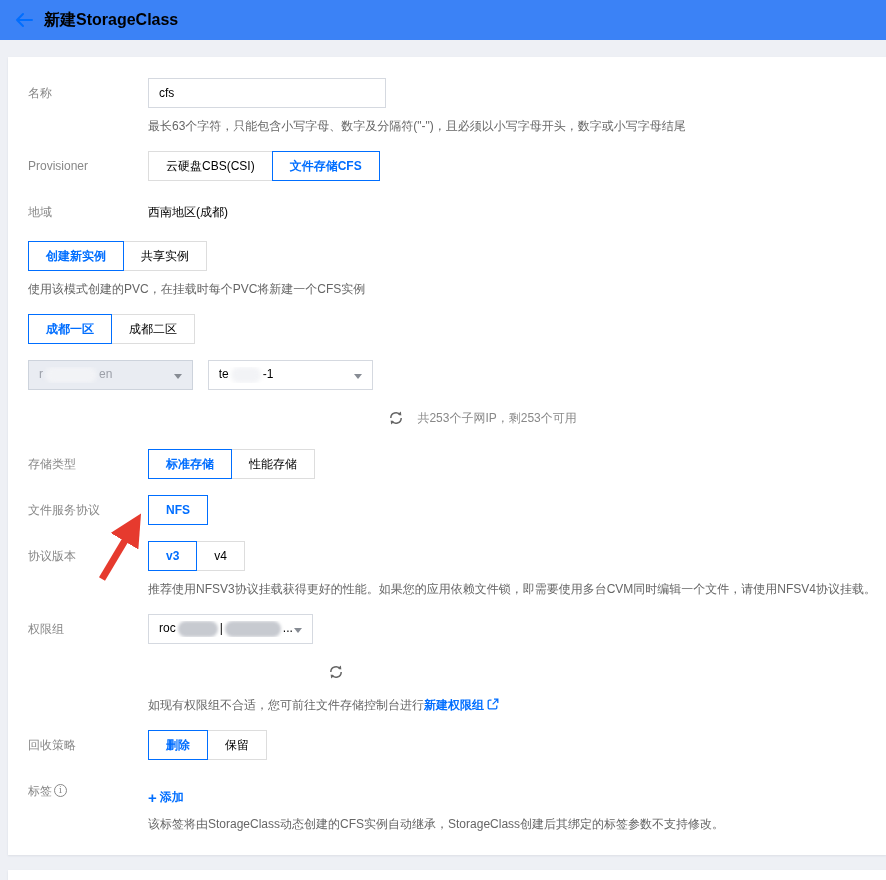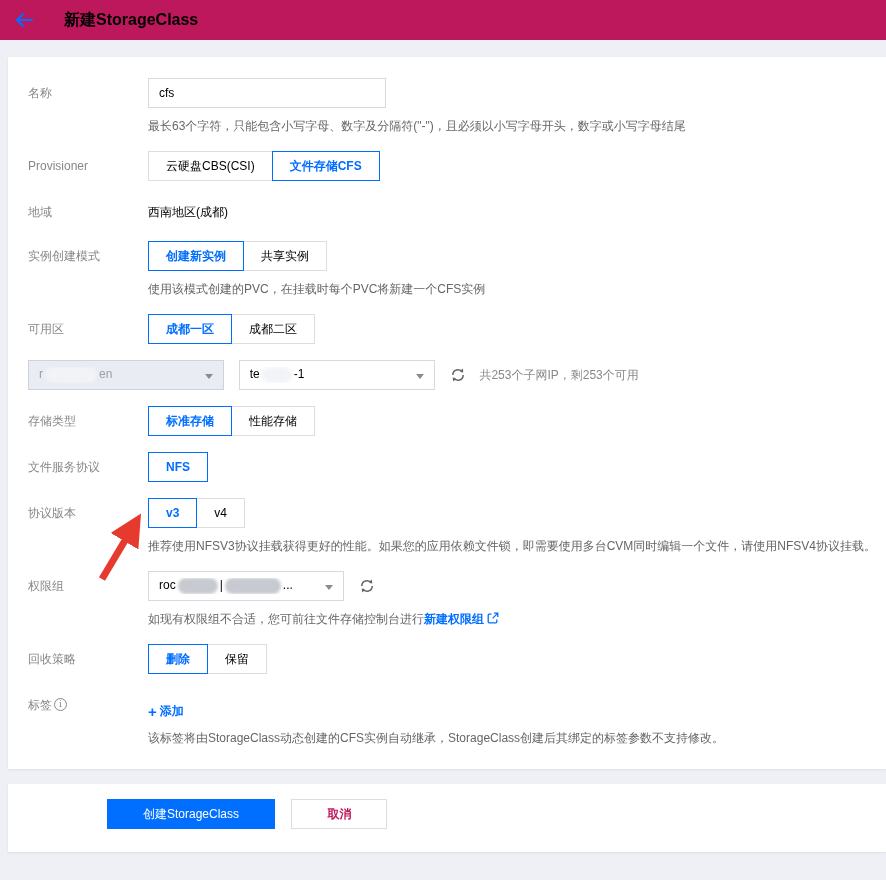--- a/index.html
+++ b/index.html
@@ -6,26 +6,25 @@
   html,body { width: 886px; height: 880px; }
   body {
     font-family: "Liberation Sans", "DejaVu Sans", sans-serif;
     font-size: 12px;
     color: #000;
     background: #eef0f5;
     overflow: hidden;
   }
   
   .page-header {
-    background: #be185d;
+    background: #3b82f6;
     height: 40px;
     display: flex;
     align-items: center;
     padding: 0 10px;
-    gap: 20px;
   }
   .back-btn {
     width: 28px; height: 24px;
     display: flex; align-items: center; justify-content: center;
     cursor: pointer;
   }
   .page-title {
     font-size: 16px;
     font-weight: bold;
     color: #000;
@@ -114,38 +113,38 @@
     width: 0; height: 0;
     border-left: 4px solid transparent;
     border-right: 4px solid transparent;
     border-top: 5px solid #878c94;
   }
   .select.disabled {
     background: #e9ecf2;
     border-color: #cdd3dc;
     cursor: default;
   }
-  .select.w197 { width: 196px; }
+  .select.w197 { width: 165px; }
   .select.w180 { width: 180px; }
   .sel-text { color: #000; white-space: nowrap; overflow: hidden; }
   .sel-text.muted { color: #9b9fa8; }
   .placeholder { color: #b4b8bf; }
   .select.disabled .placeholder { color: #9b9fa8; }
   
   .redact {
     display: inline-block;
     height: 16px;
     border-radius: 8px;
     vertical-align: middle;
     margin: 0 2px;
   }
   .redact.gray { background: #c7cad0; filter: blur(1.5px); }
   .redact.light { background: #f2f3f6; filter: blur(2px); }
   
-  .inline-center { display: inline-flex; align-items: center; height: 30px; vertical-align: top; }
+  .inline-center { display: inline-flex; align-items: center; height: 30px; vertical-align: top; margin-top: 43px; }
   .refresh-btn {
     margin-left: 12px;
     cursor: pointer;
     display: inline-flex; align-items: center;
   }
   .muted-note { color: #888; margin-left: 10px; white-space: nowrap; }
   .link { color: #006eff; text-decoration: none; cursor: pointer; }
   .link.bold { font-weight: bold; }
   .ext-icon { margin-left: 3px; vertical-align: -1px; }
   .close-x {
@@ -237,36 +236,30 @@
   <div class="row" style="margin-bottom:14px">
     <div class="label">
         <span class="lbl-text">地域</span>
       </div>
     <div class="control">
       <div class="static-text">西南地区(成都)</div>
     </div>
   </div>
 
   <div class="row">
-    <div class="label">
-        <span class="lbl-text">实例创建模式</span>
-      </div>
     <div class="control">
       <div class="btn-group">
         <div class="opt selected">创建新实例</div>
         <div class="opt">共享实例</div>
       </div>
       <div class="help">使用该模式创建的PVC，在挂载时每个PVC将新建一个CFS实例</div>
     </div>
   </div>
 
   <div class="row">
-    <div class="label">
-        <span class="lbl-text">可用区</span>
-      </div>
     <div class="control">
       <div class="btn-group">
         <div class="opt selected">成都一区</div>
         <div class="opt">成都二区</div>
       </div>
     </div>
   </div>
 
   <div class="row">
     <div class="control">

